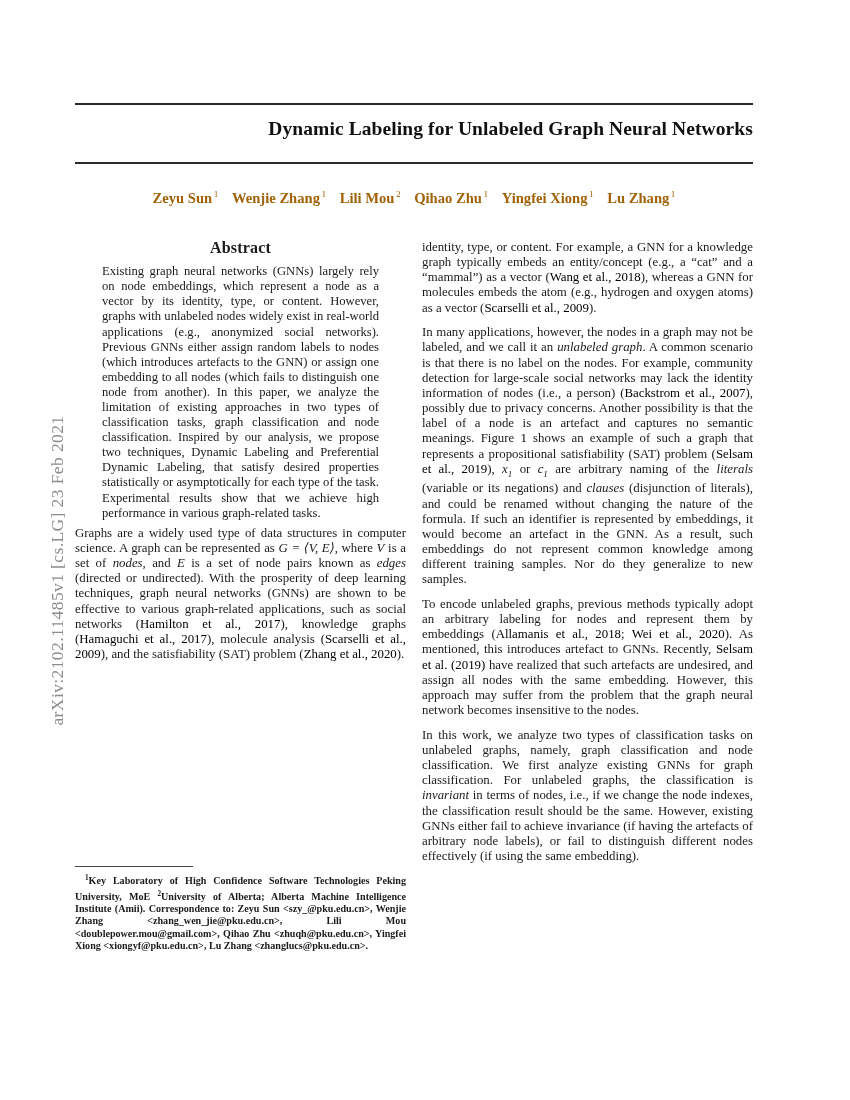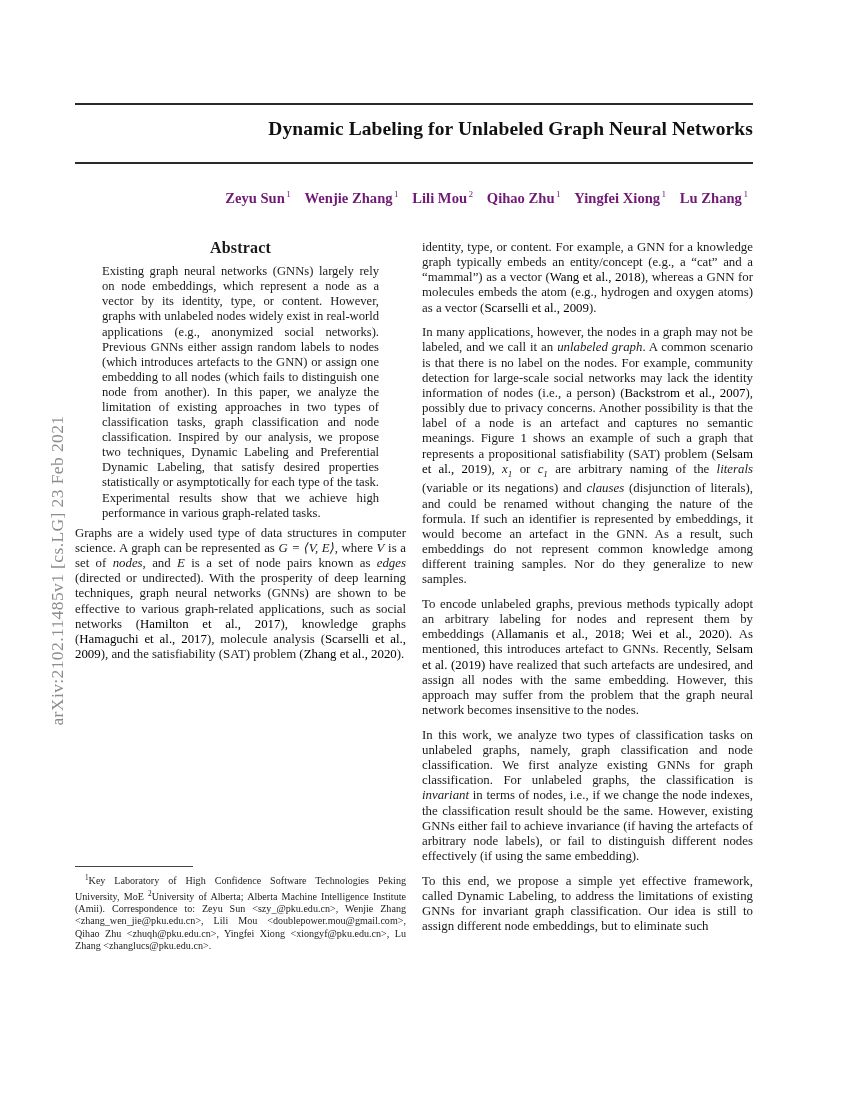--- a/index.html
+++ b/index.html
@@ -36,23 +36,23 @@
   .title{
     position:absolute; left:75px; top:118px; width:678px;
     text-align:right;
     font-size:19.5px; font-weight:bold;
     letter-spacing:.1px;
     color:#111;
   }
 
   .authors{
     position:absolute; left:75px; top:189px; width:678px;
-    text-align:right;
+    text-align:center;
     font-size:14.6px; font-weight:bold;
-    color:#701a75;
+    color:#a16207;
   }
   .authors .au{ white-space:nowrap; margin:0 5px; }
   .authors sup{ font-size:9.2px; font-weight:normal; vertical-align:super; margin-left:1.5px;}
 
   
   .col{
     position:absolute; top:240px; width:331px;
     font-size:12.85px; line-height:15.15px;
     text-align:justify;
     hyphens:none;
@@ -85,20 +85,21 @@
   
   .fn-rule{
     position:absolute; left:75px; top:866px; width:118px; height:1px;
     background:#444;
   }
   .footnote{
     position:absolute; left:75px; top:872px; width:331px;
     font-size:10.1px; line-height:12.2px;
     text-align:justify;
     color:#1a1a1a;
+    font-weight:bold;
   }
   .footnote sup{ font-size:7.2px; vertical-align:super; }
   .footnote p{ margin:0; text-indent:10px; }
   .mono-mail{ font-family:"Liberation Serif","DejaVu Serif",serif; }
 </style>
 </head>
 <body>
 
 <div class="page">
 
@@ -132,21 +133,20 @@
   <div class="col col-right">
 
     <p class="para"><span>identity, type, or content. For example, a GNN for a knowledge graph typically embeds an entity/concept (e.g., a “cat” and a “mammal”) as a vector (</span><span class="cite">Wang et al., 2018</span><span>), whereas a GNN for molecules embeds the atom (e.g., hydrogen and oxygen atoms) as a vector (</span><span class="cite">Scarselli et al., 2009</span><span>).</span></p>
 
     <p class="para"><span>In many applications, however, the nodes in a graph may not be labeled, and we call it an </span><i>unlabeled graph</i><span>. A common scenario is that there is no label on the nodes. For example, community detection for large-scale social networks may lack the identity information of nodes (i.e., a person) (</span><span class="cite">Backstrom et al., 2007</span><span>), possibly due to privacy concerns. Another possibility is that the label of a node is an artefact and captures no semantic meanings. Figure </span><span class="cite">1</span><span> shows an example of such a graph that represents a propositional satisfiability (SAT) problem (</span><span class="cite">Selsam et al., 2019</span><span>), </span><span class="mathit">x</span><span class="mathsub">1</span><span> or </span><span class="mathit">c</span><span class="mathsub">1</span><span> are arbitrary naming of the </span><i>literals</i><span> (variable or its negations) and </span><i>clauses</i><span> (disjunction of literals), and could be renamed without changing the nature of the formula. If such an identifier is represented by embeddings, it would become an artefact in the GNN. As a result, such embeddings do not represent common knowledge among different training samples. Nor do they generalize to new samples.</span></p>
 
     <p class="para"><span>To encode unlabeled graphs, previous methods typically adopt an arbitrary labeling for nodes and represent them by embeddings (</span><span class="cite">Allamanis et al., 2018</span><span>; </span><span class="cite">Wei et al., 2020</span><span>). As mentioned, this introduces artefact to GNNs. Recently, </span><span class="cite">Selsam et al. (2019)</span><span> have realized that such artefacts are undesired, and assign all nodes with the same embedding. However, this approach may suffer from the problem that the graph neural network becomes insensitive to the nodes.</span></p>
 
     <p class="para"><span>In this work, we analyze two types of classification tasks on unlabeled graphs, namely, graph classification and node classification. We first analyze existing GNNs for graph classification. For unlabeled graphs, the classification is </span><i>invariant</i><span> in terms of nodes, i.e., if we change the node indexes, the classification result should be the same. However, existing GNNs either fail to achieve invariance (if having the artefacts of arbitrary node labels), or fail to distinguish different nodes effectively (if using the same embedding).</span></p>
 
-    <p class="para">To this end, we propose a simple yet effective framework, called Dynamic Labeling, to address the limitations of existing GNNs for invariant graph classification. Our idea is still to assign different node embeddings, but to eliminate such</p>
   </div>
 
   <div class="fn-rule"></div>
   <div class="footnote">
     <p><sup>1</sup><span>Key Laboratory of High Confidence Software Technologies Peking University, MoE </span><sup>2</sup><span>University of Alberta; Alberta Machine Intelligence Institute (Amii). Correspondence to: Zeyu Sun </span><span class="mono-mail">&lt;szy_@pku.edu.cn&gt;</span><span>, Wenjie Zhang </span><span class="mono-mail">&lt;zhang_wen_jie@pku.edu.cn&gt;</span><span>, Lili Mou </span><span class="mono-mail">&lt;doublepower.mou@gmail.com&gt;</span><span>, Qihao Zhu </span><span class="mono-mail">&lt;zhuqh@pku.edu.cn&gt;</span><span>, Yingfei Xiong </span><span class="mono-mail">&lt;xiongyf@pku.edu.cn&gt;</span><span>, Lu Zhang </span><span class="mono-mail">&lt;zhanglucs@pku.edu.cn&gt;</span><span>.</span></p>
   </div>
 
 </div>
 
 </body></html>

